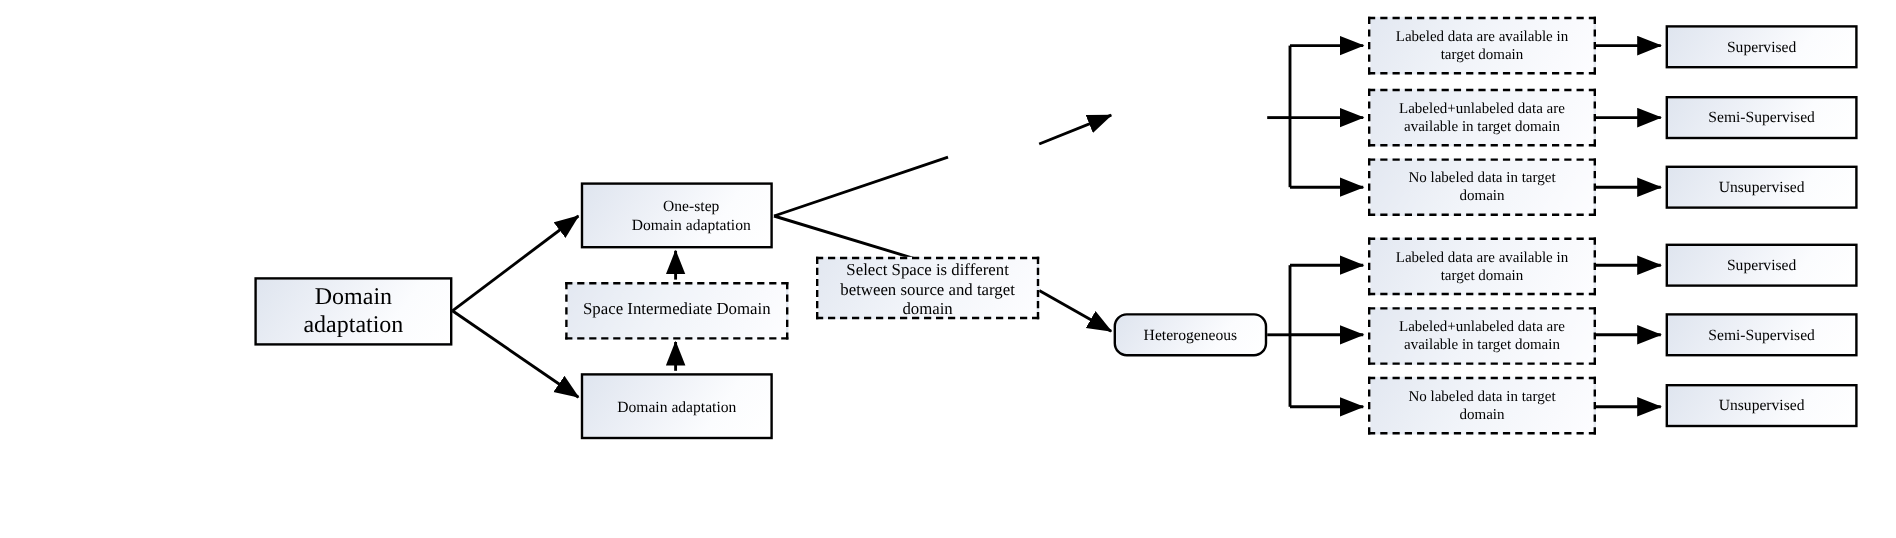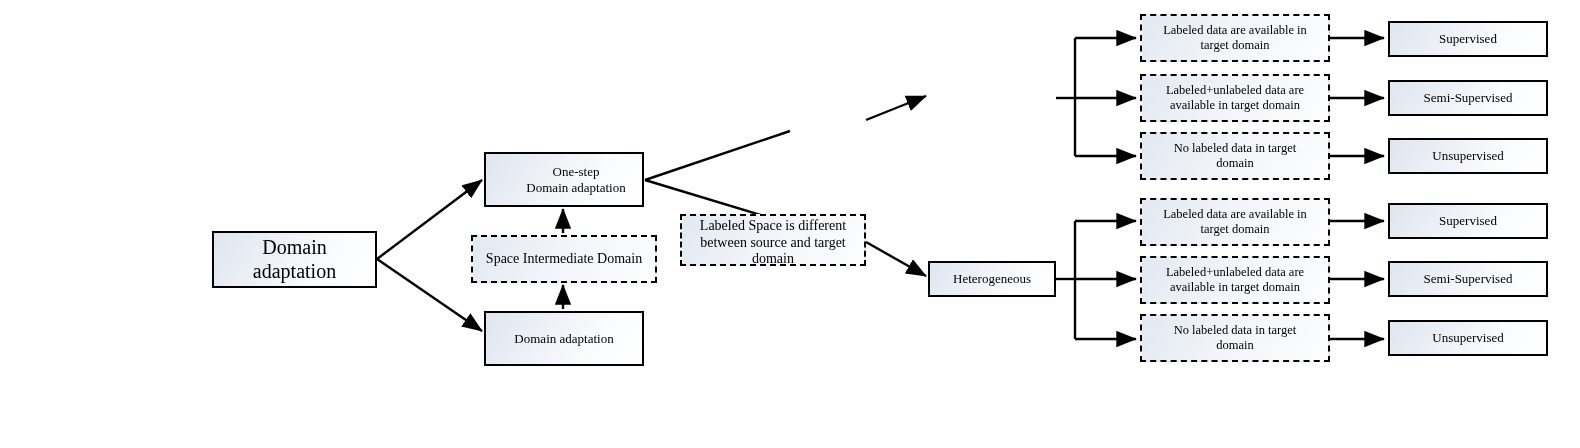--- a/index.html
+++ b/index.html
@@ -108,28 +108,28 @@
 
   <div class="node solid t-md" style="left:484px;top:311px;width:160px;height:55px;">
     <span>
         <span>Domain adaptation</span>
       </span>
   </div>
 
 
   <div class="node dashed t-sm overflow" style="left:680px;top:214px;width:186px;height:52px;">
     <span>
-        <span>Labeled Space is different</span>
+        <span>Select Space is different</span>
         <span>between source and target</span>
         <span>domain</span>
       </span>
   </div>
 
 
-  <div class="node solid t-md" style="left:928px;top:261px;width:128px;height:36px;">
+  <div class="node solid t-md" style="left:928px;top:261px;width:128px;height:36px;border-radius:11px;">
     <span>Heterogeneous</span>
   </div>
 
   <div class="node dashed t-xs" style="left:1140px;top:14px;width:190px;height:48px;">
     <span>
         <span>Labeled data are available in</span>
         <span>target domain</span>
       </span>
   </div>
   <div class="node dashed t-xs" style="left:1140px;top:74px;width:190px;height:48px;">

